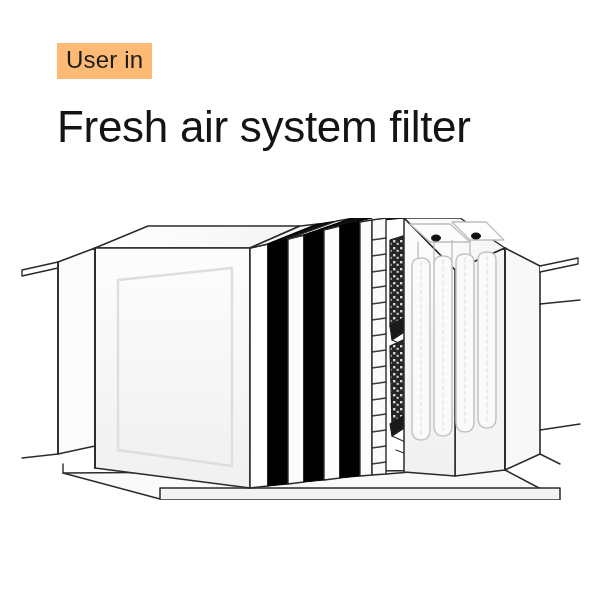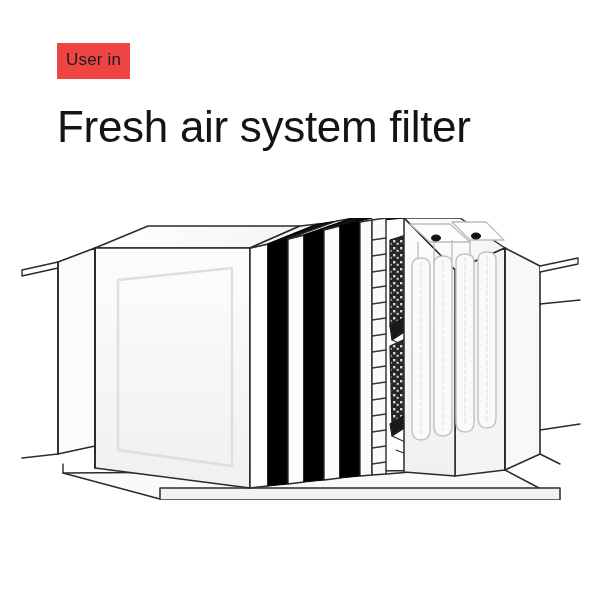--- a/index.html
+++ b/index.html
@@ -14,23 +14,23 @@
     background: #ffffff;
     overflow: hidden;
     font-family: "Liberation Sans", sans-serif;
   }
   
   #label-badge {
     position: absolute;
     left: 57px;
     top: 43px;
     padding: 3px 9px 5px 9px;
-    background: #ef4444;
+    background: #fdba74;
     color: #1b1b1b;
-    font-size: 17px;
+    font-size: 24px;
     line-height: 28px;
     font-weight: 400;
     letter-spacing: 0.2px;
     white-space: nowrap;
   }
   #page-title {
     position: absolute;
     left: 57px;
     top: 99px;
     color: #141414;

